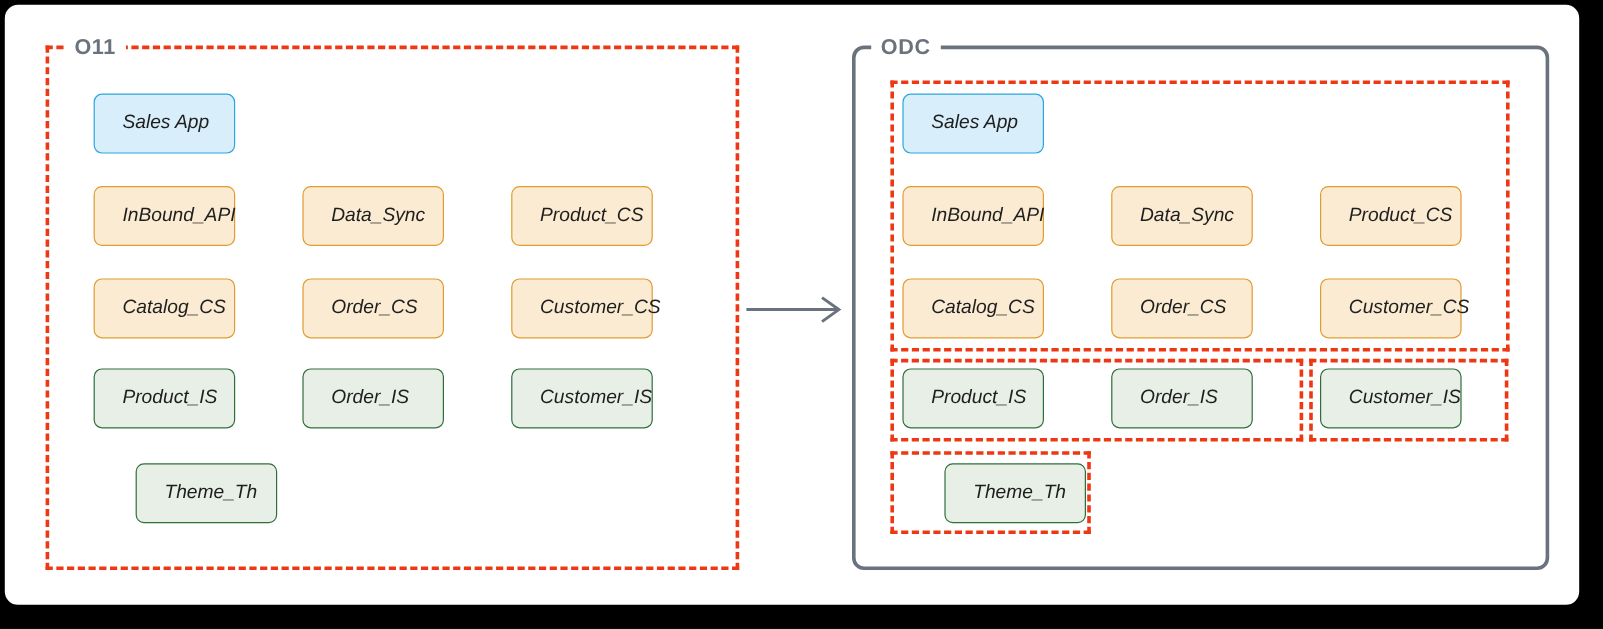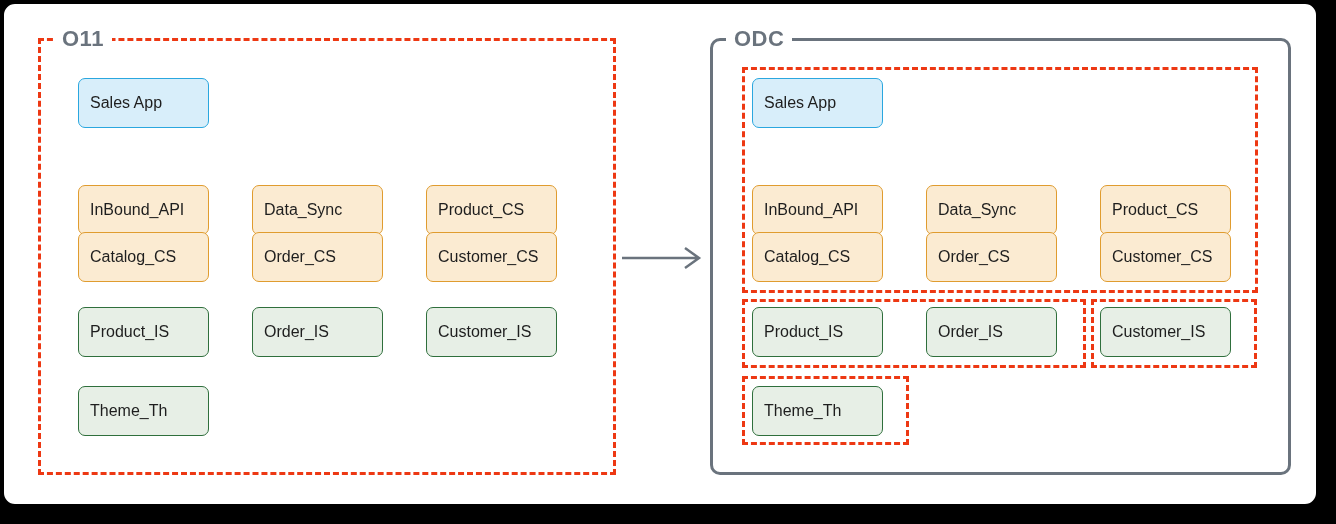--- a/index.html
+++ b/index.html
@@ -20,50 +20,51 @@
     border: 3px dashed var(--dashed-red, #ED3813);
   }
   .odc {
     left: 710px; top: 38px; width: 581px; height: 437px;
     border: 3px solid var(--container-gray, #6A737D);
     border-radius: 10px;
   }
   .container-label {
     position: absolute; top: -14px; left: 13px;
     background: #fff; padding: 0 8px;
-    font-size: 22px; font-weight: bold; letter-spacing: 0.5px;
+    font-size: 18px; font-weight: bold; letter-spacing: 0.5px;
     color: var(--container-gray, #6A737D);
     line-height: 24px;
   }
 
   .group {
     position: absolute; box-sizing: border-box;
     border: 3px dashed var(--dashed-red, #ED3813);
   }
   .group-a { left: 742px; top: 67px;  width: 516px; height: 226px; }
   .group-b { left: 742px; top: 299px; width: 344px; height: 69px;  }
   .group-c { left: 1091px; top: 299px; width: 166px; height: 69px; }
   .group-d { left: 742px; top: 376px; width: 167px; height: 69px;  }
 
   .node {
-    position: absolute; width: 131px; height: 50px;
+    position: absolute; width: 118px; height: 50px;
     box-sizing: border-box; border-radius: 7px;
-    display: flex; align-items: center; padding-left: 11px;
+    display: flex; align-items: center; padding-left: 23px;
     font-size: 16px; color: var(--text-dark, #1E1E1E);
     white-space: nowrap;
+    font-style: italic;
   }
   .app    { background: var(--app-fill, #D8EEFA);    border: 1.5px solid var(--app-border, #2AA7DF); }
   .module { background: var(--module-fill, #FBEBD2); border: 1.5px solid var(--module-border, #E09C2F); }
   .island { background: var(--island-fill, #E7EFE6); border: 1.5px solid var(--island-border, #2F6F3C); }
 
   
   .c1l { left: 78px; }  .c2l { left: 252px; } .c3l { left: 426px; }
   .c1r { left: 752px; } .c2r { left: 926px; } .c3r { left: 1100px; }
   
-  .r1 { top: 78px; } .r2 { top: 155px; margin-top: 30px; } .r3 { top: 232px; } .r4 { top: 307px; } .r5 { top: 386px; }
+  .r1 { top: 78px; } .r2 { top: 155px; } .r3 { top: 232px; } .r4 { top: 307px; } .r5 { top: 386px; margin-left: 35px; }
 
   .arrow {
     position: absolute; left: 619px; top: 243px; width: 88px; height: 30px;
   }
   .arrow svg { display: block; }
 </style>
 </head>
 <body>
 
 <div class="card"></div>

